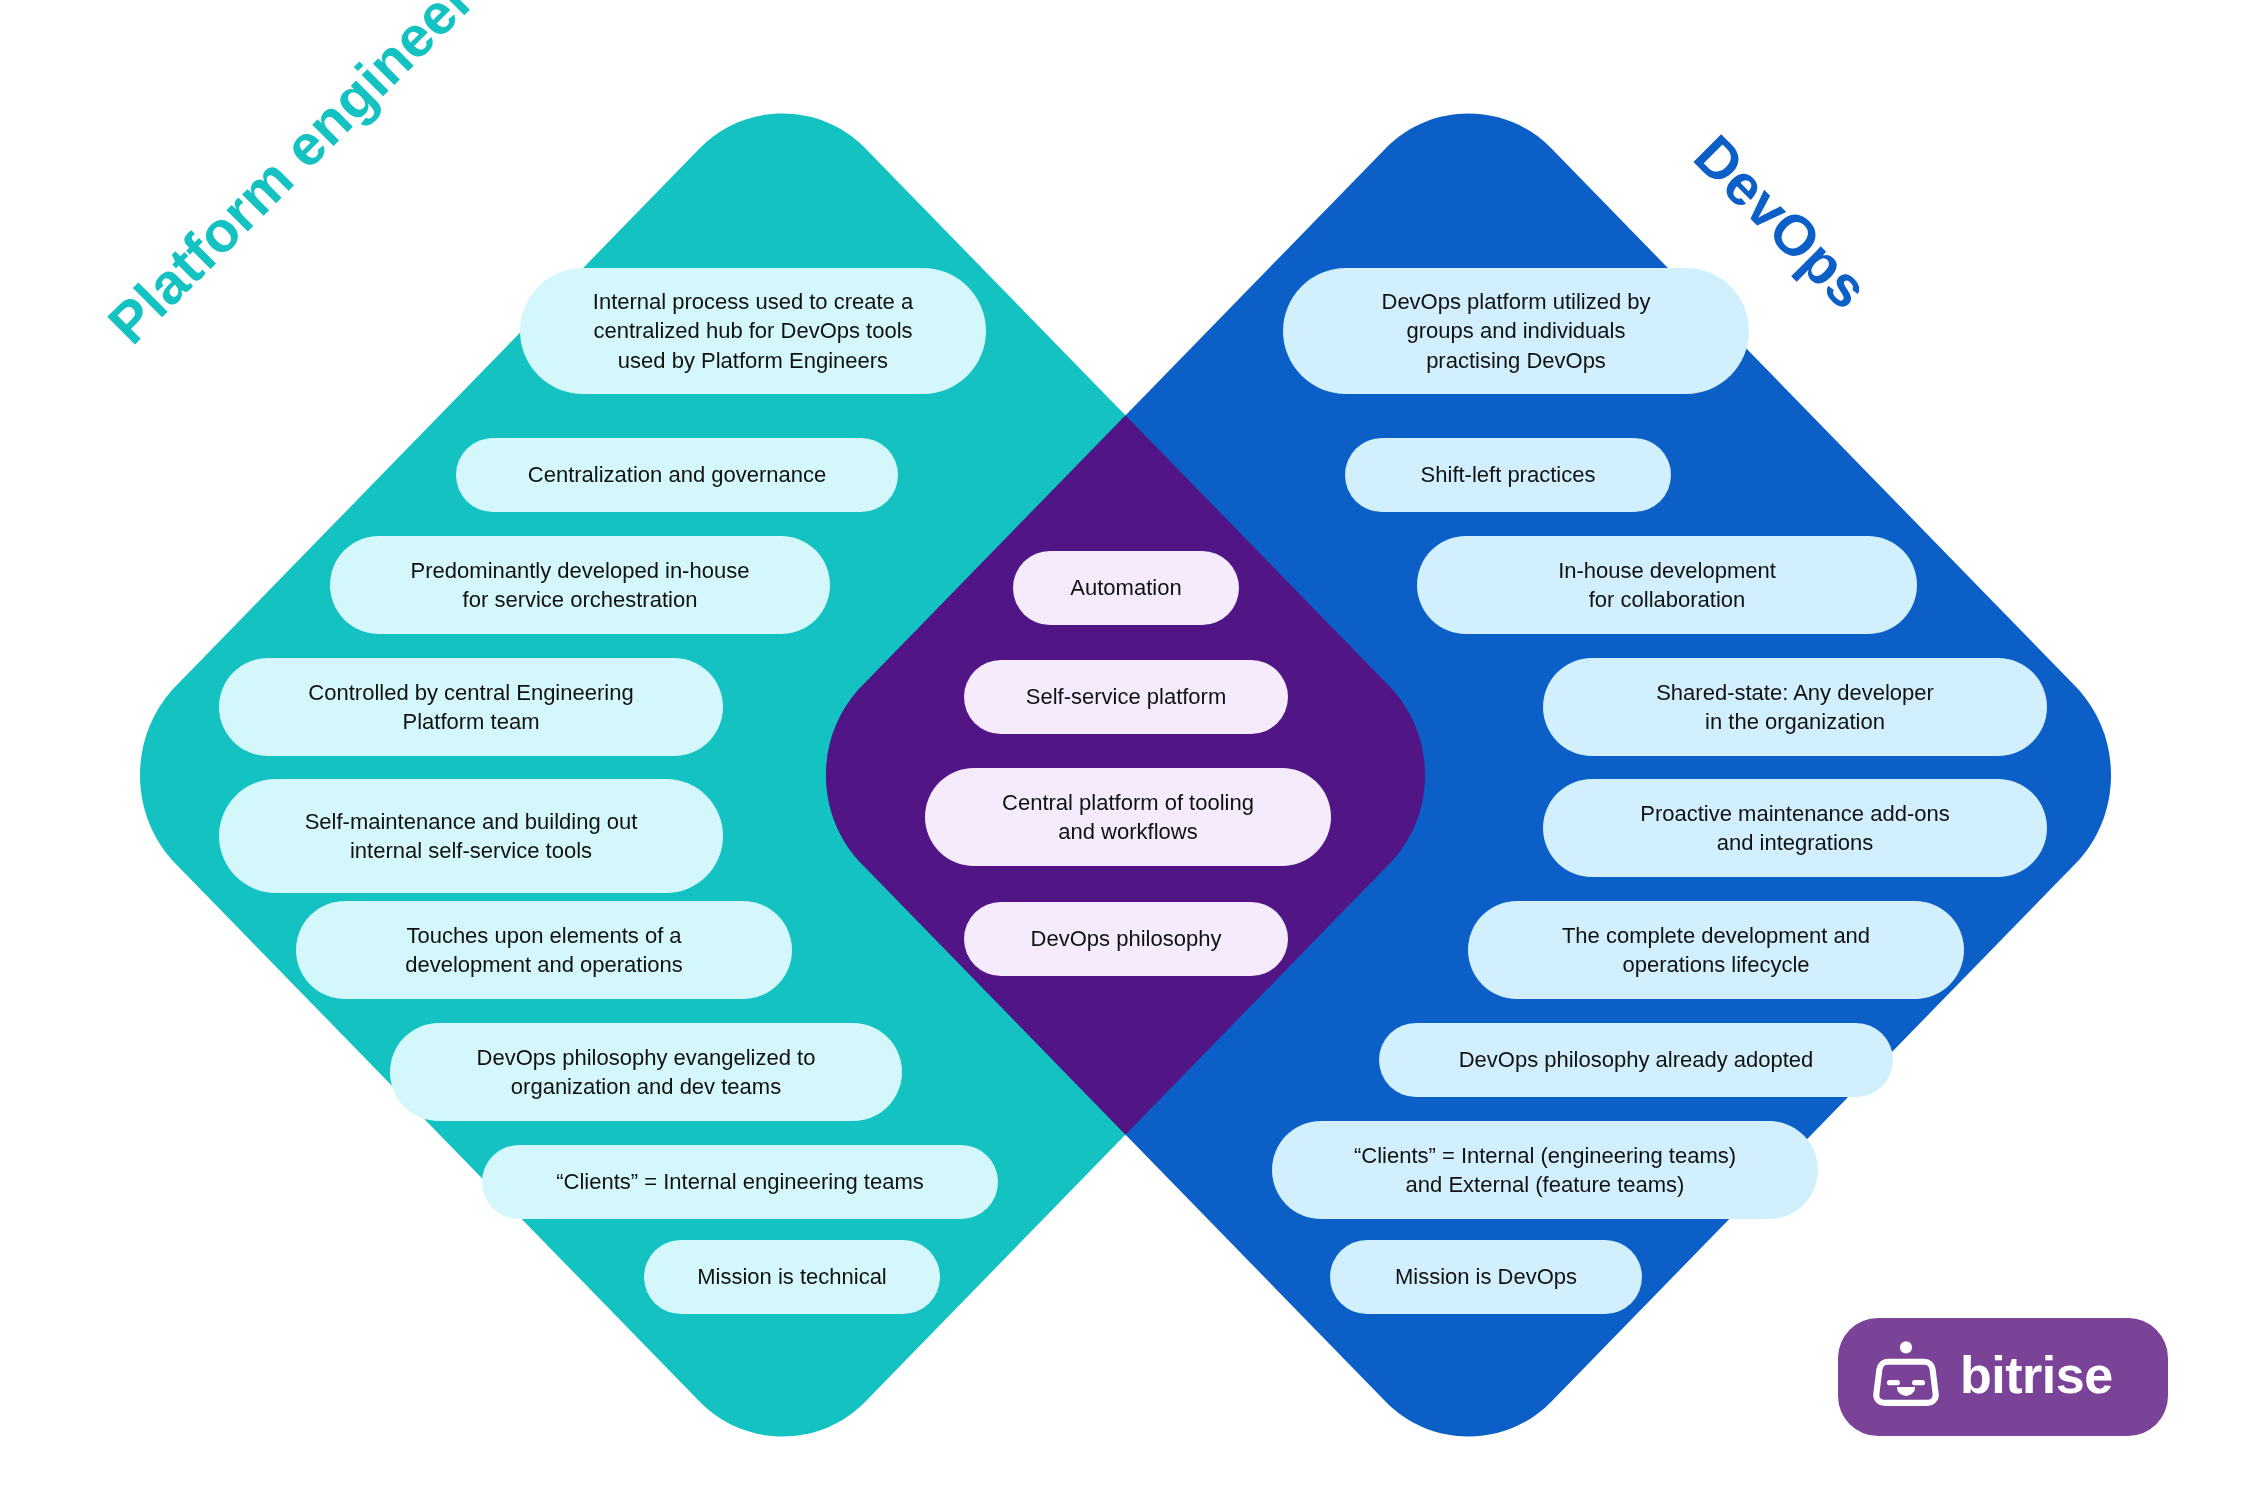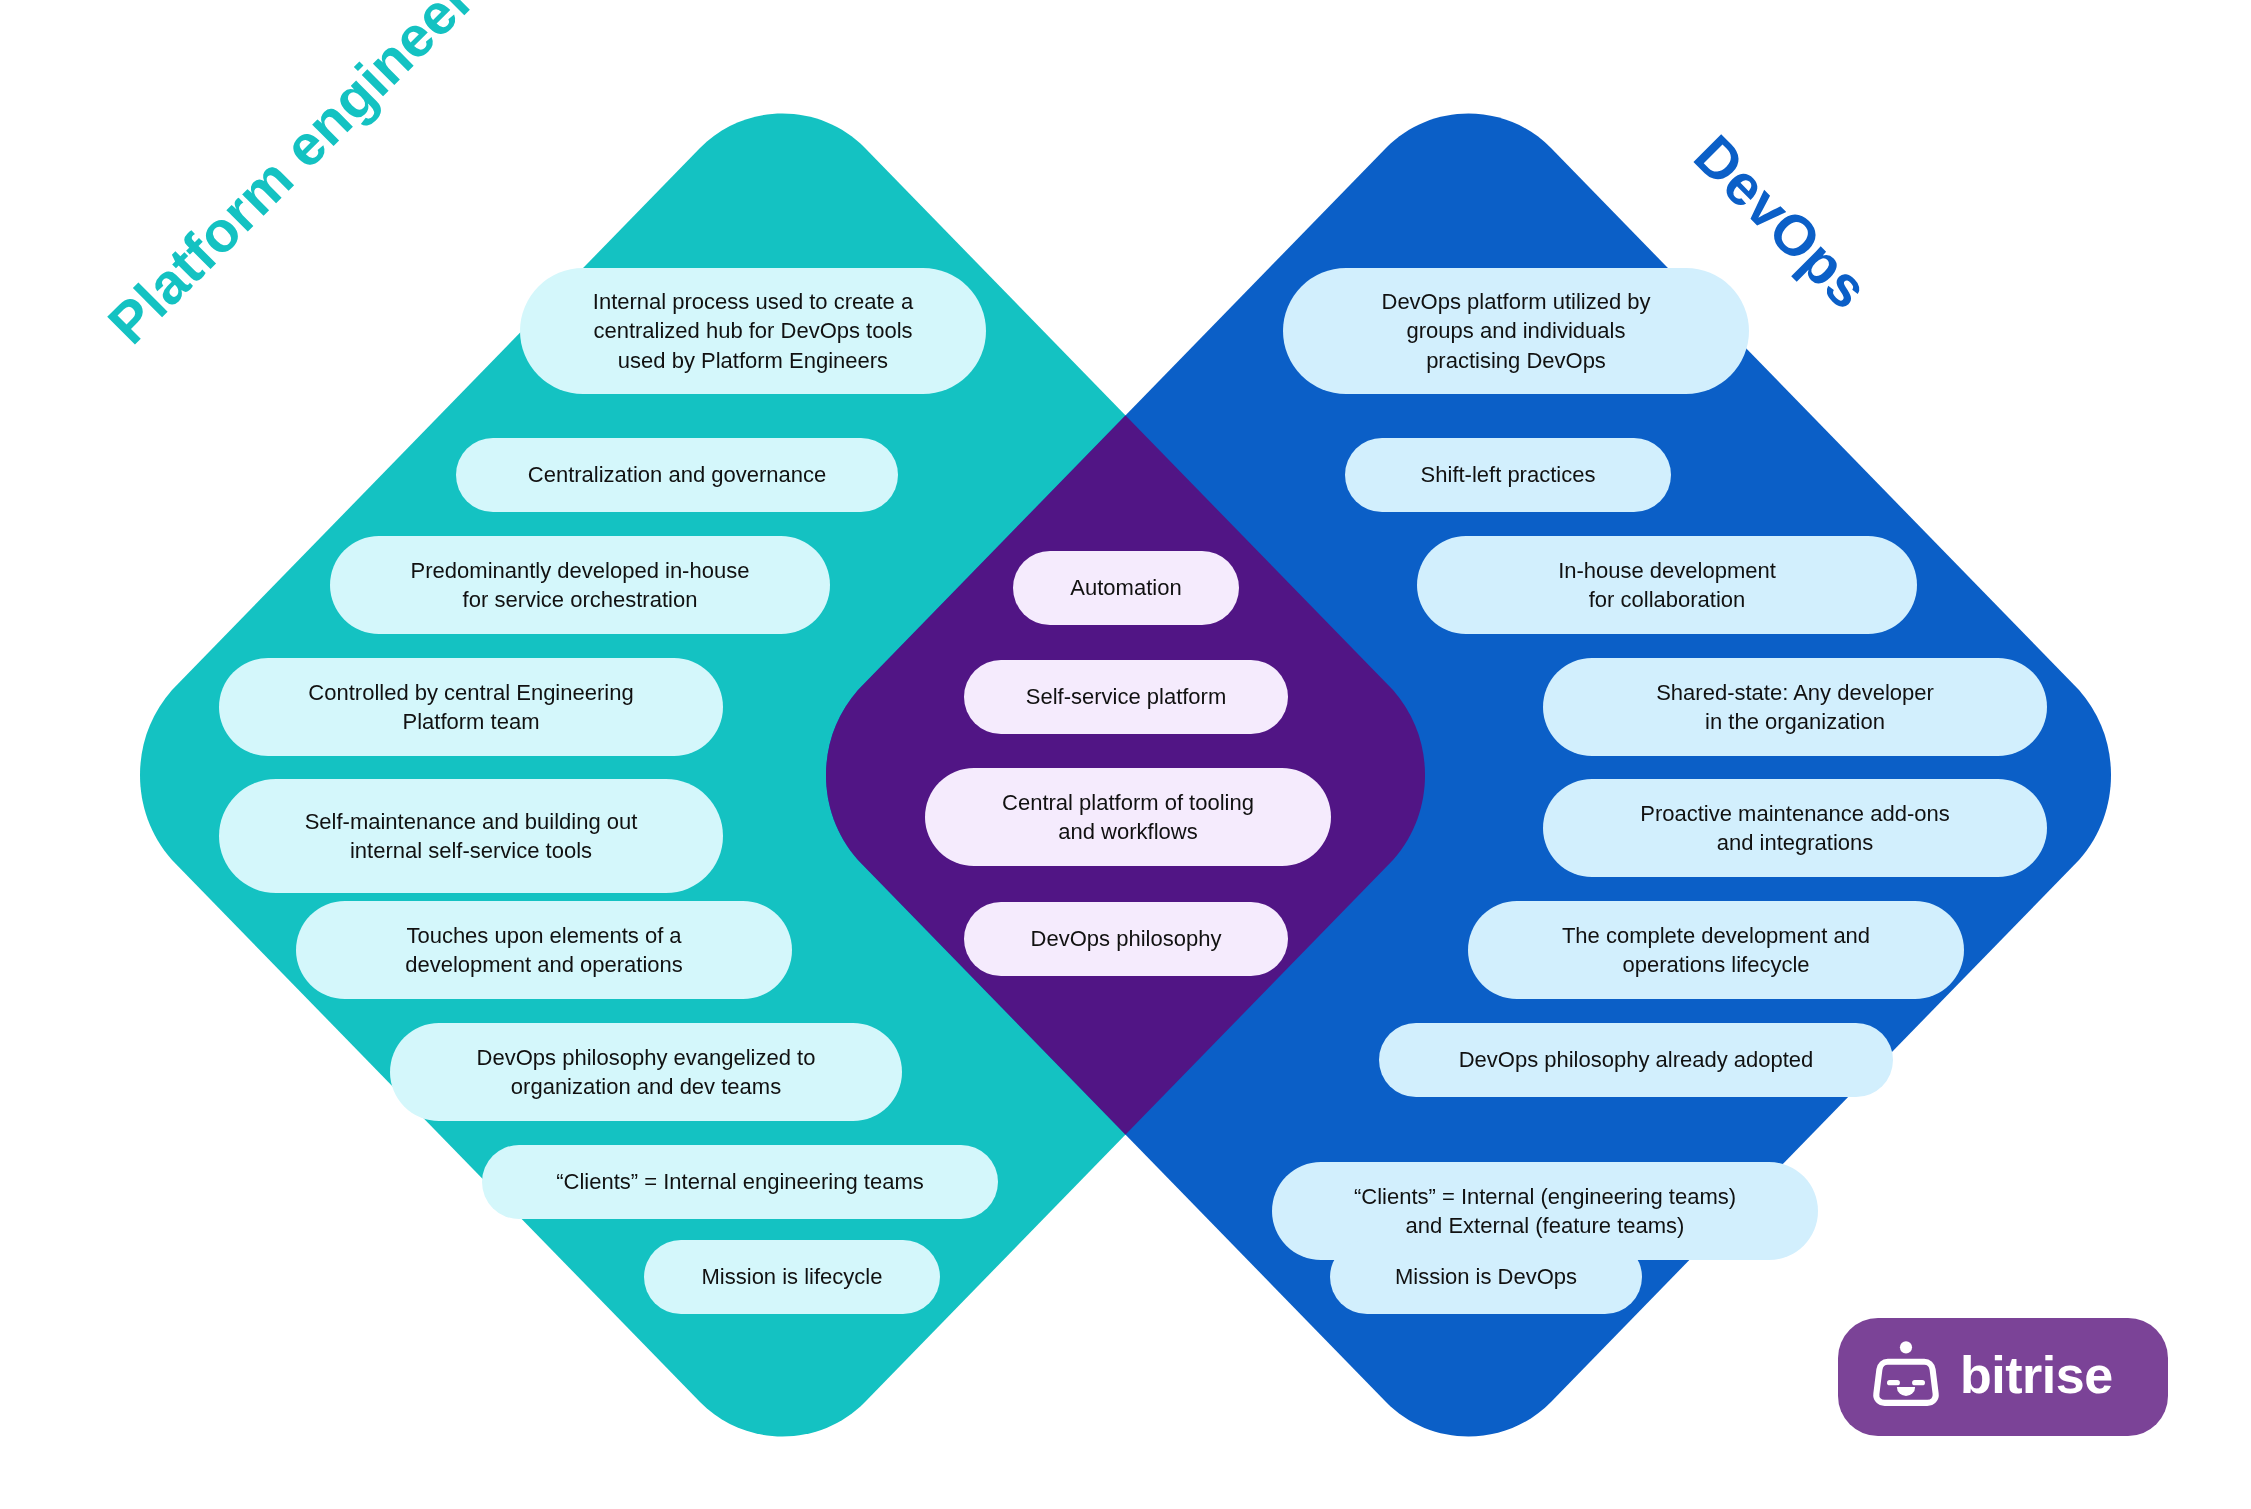--- a/index.html
+++ b/index.html
@@ -125,21 +125,21 @@
 
   <div class="pill cyan" style="left:390px;top:1023px;width:512px;height:98px;">
     <span>DevOps philosophy evangelized to<br>organization and dev teams</span>
     </div>
 
   <div class="pill cyan" style="left:482px;top:1145px;width:516px;height:74px;">
     <span>“Clients” = Internal engineering teams</span>
     </div>
 
   <div class="pill cyan" style="left:644px;top:1240px;width:296px;height:74px;">
-    <span>Mission is lifecycle</span>
+    <span>Mission is technical</span>
     </div>
 
   <div class="pill lavender" style="left:1013px;top:551px;width:226px;height:74px;">
     <span>Automation</span>
     </div>
 
   <div class="pill lavender" style="left:964px;top:660px;width:324px;height:74px;">
     <span>Self-service platform</span>
     </div>
 
@@ -172,21 +172,21 @@
     </div>
 
   <div class="pill lightblue" style="left:1468px;top:901px;width:496px;height:98px;">
     <span>The complete development and<br>operations lifecycle</span>
     </div>
 
   <div class="pill lightblue" style="left:1379px;top:1023px;width:514px;height:74px;">
     <span>DevOps philosophy already adopted</span>
     </div>
 
-  <div class="pill lightblue" style="left:1272px;top:1121px;width:546px;height:98px;margin-top:41px;">
+  <div class="pill lightblue" style="left:1272px;top:1121px;width:546px;height:98px;">
     <span>“Clients” = Internal (engineering teams)<br>and External (feature teams)</span>
     </div>
 
   <div class="pill lightblue" style="left:1330px;top:1240px;width:312px;height:74px;">
     <span>Mission is DevOps</span>
     </div>
 
   <div id="bitrise-logo">
     <svg id="bitrise-mark" viewBox="0 0 100 100">
       <circle cx="50" cy="11" r="8" fill="#ffffff"></circle>

